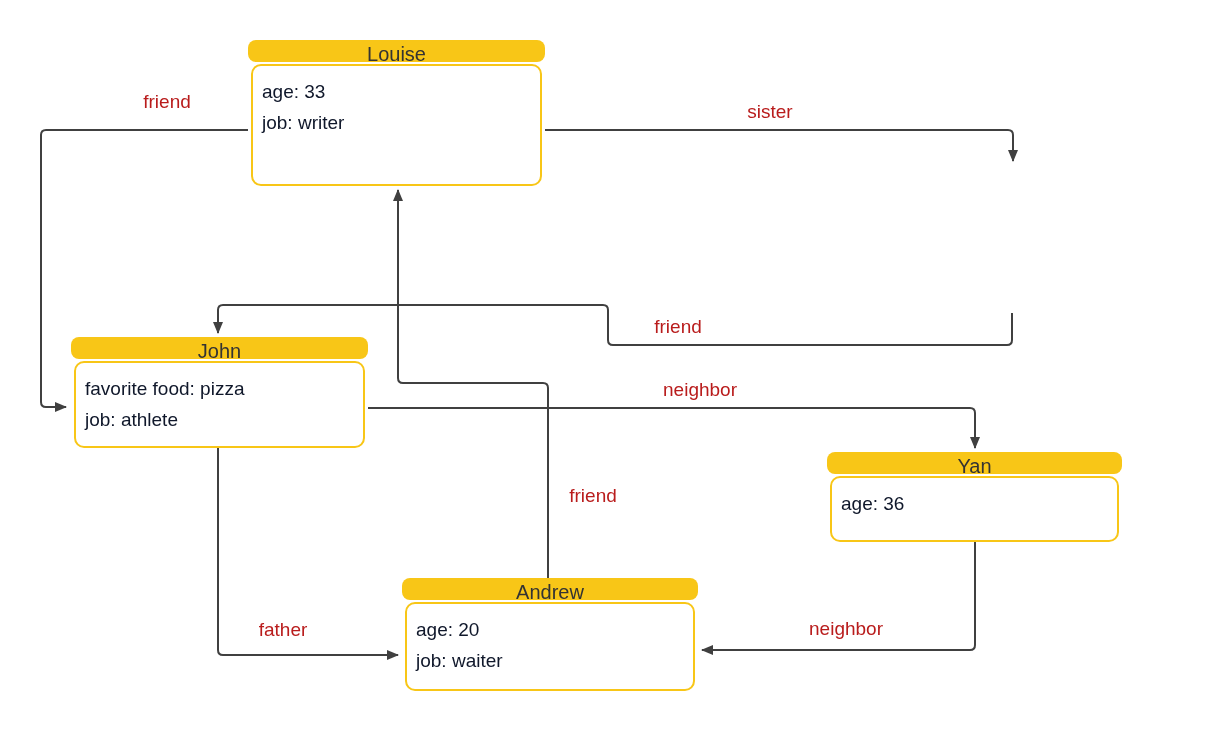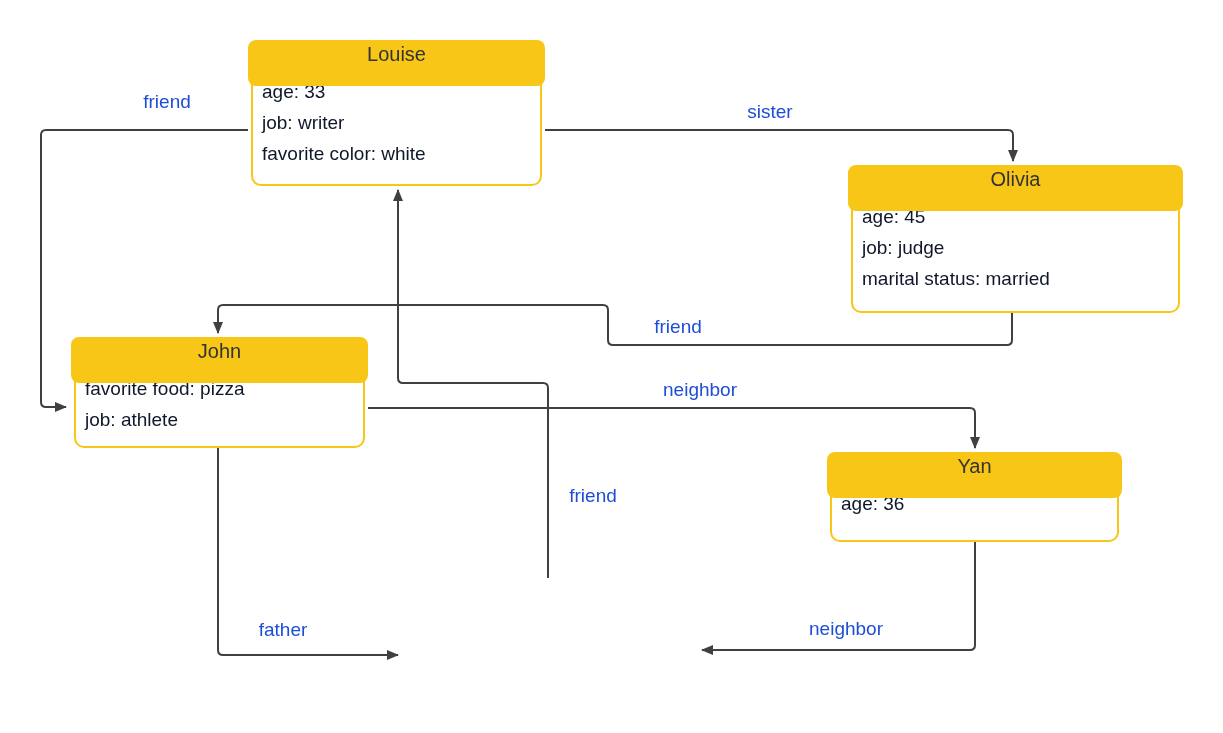--- a/index.html
+++ b/index.html
@@ -22,21 +22,21 @@
     stroke: #404040;
     stroke-width: 2;
   }
   .node {
     position: absolute;
     z-index: 2;
   }
   .node-header {
     position: absolute;
     left: 0; right: 0; top: 0;
-    height: 46px;
+    height: 22px;
     background: #F8C617;
     border-radius: 8px;
     z-index: 2;
     text-align: center;
     font-size: 20px;
     line-height: 28px;
     color: #333333;
   }
   .node-body {
     position: absolute;
@@ -52,21 +52,21 @@
   .attr-line {
     font-size: 19px;
     line-height: 31px;
     white-space: nowrap;
     color: #0f172a;
   }
   .edge-label {
     position: absolute;
     transform: translate(-50%, -50%);
     font-size: 19px;
-    color: #1d4ed8;
+    color: #b91c1c;
     white-space: nowrap;
     z-index: 3;
   }
 </style>
 </head>
 <body>
 
 <div id="canvas">
 
   <svg id="edge-layer" viewBox="0 0 1223 733" xmlns="http://www.w3.org/2000/svg">
@@ -82,48 +82,46 @@
     <path class="edge-path" d="M 548 578 V 388 Q 548 383 543 383 H 403 Q 398 383 398 378 V 190" marker-end="url(#arrow)"></path>
     <path class="edge-path" d="M 218 448 V 650 Q 218 655 223 655 H 398" marker-end="url(#arrow)"></path>
     <path class="edge-path" d="M 975 542 V 645 Q 975 650 970 650 H 702" marker-end="url(#arrow)"></path>
   </svg>
 
   <div class="node" style="left:248px; top:40px; width:297px; height:146px">
     <div class="node-header">Louise</div>
     <div class="node-body">
       <div class="attr-line">age: 33</div>
       <div class="attr-line">job: writer</div>
-      <div class="attr-line">favorite color: white</div>
     </div>
   </div>
 
-  <div class="node" style="left:848px; top:165px; width:335px; height:148px">
-    <div class="node-header">Olivia</div>
-    <div class="node-body">
-      <div class="attr-line">age: 45</div>
-      <div class="attr-line">job: judge</div>
-      <div class="attr-line">marital status: married</div>
-    </div>
-  </div>
 
   <div class="node" style="left:71px; top:337px; width:297px; height:111px">
     <div class="node-header">John</div>
     <div class="node-body">
       <div class="attr-line">favorite food: pizza</div>
       <div class="attr-line">job: athlete</div>
     </div>
   </div>
 
   <div class="node" style="left:827px; top:452px; width:295px; height:90px">
     <div class="node-header">Yan</div>
     <div class="node-body">
       <div class="attr-line">age: 36</div>
     </div>
   </div>
 
+  <div class="node" style="left:402px; top:578px; width:296px; height:113px">
+    <div class="node-header">Andrew</div>
+    <div class="node-body">
+      <div class="attr-line">age: 20</div>
+      <div class="attr-line">job: waiter</div>
+    </div>
+  </div>
 
   <div class="edge-label" style="left:167px; top:102px">friend</div>
   <div class="edge-label" style="left:770px; top:112px">sister</div>
   <div class="edge-label" style="left:678px; top:327px">friend</div>
   <div class="edge-label" style="left:700px; top:390px">neighbor</div>
   <div class="edge-label" style="left:593px; top:496px">friend</div>
   <div class="edge-label" style="left:283px; top:630px">father</div>
   <div class="edge-label" style="left:846px; top:629px">neighbor</div>
 
 </div>

